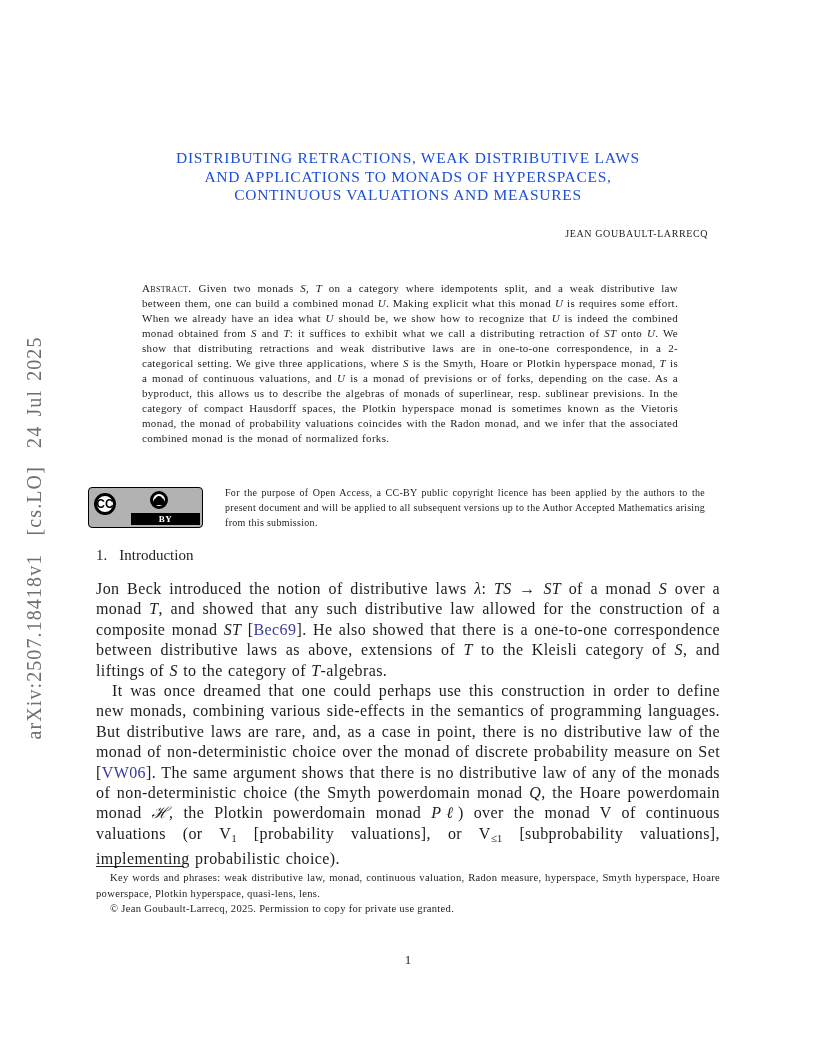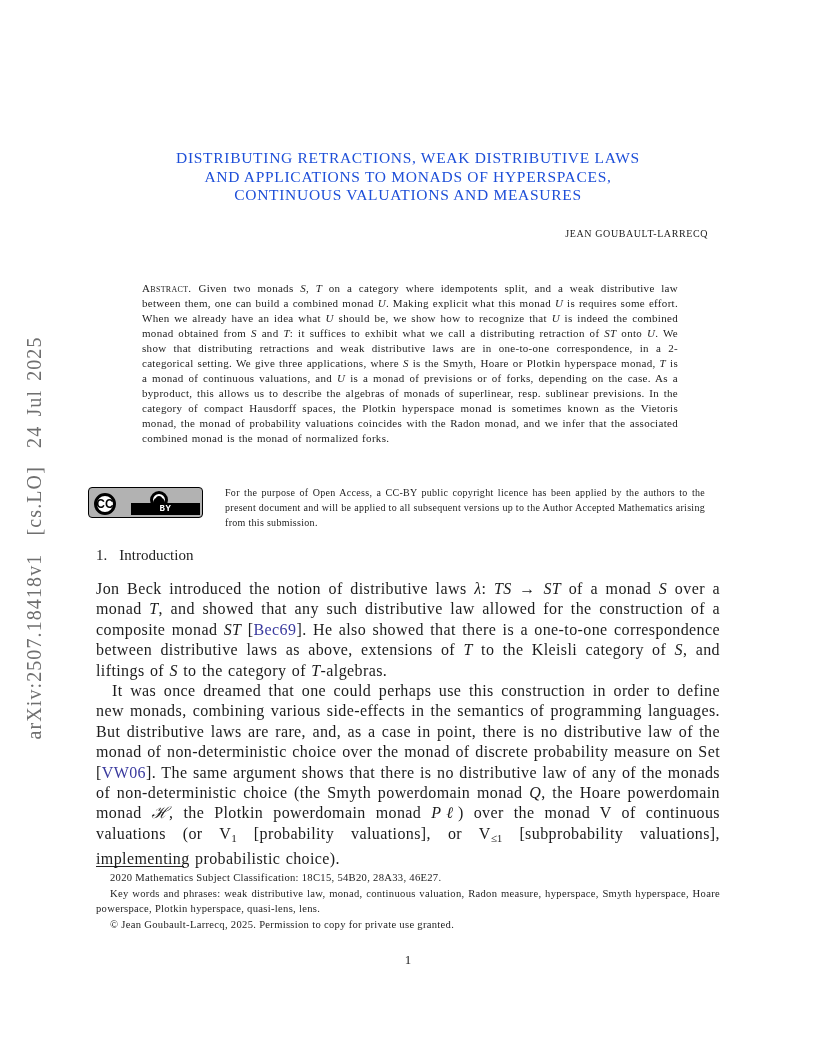--- a/index.html
+++ b/index.html
@@ -65,21 +65,21 @@
     font-variant: small-caps;
     margin-right: 7px;
   }
 
   
   .cc-badge {
     position: absolute;
     left: 88px;
     top: 487px;
     width: 115px;
-    height: 31px;
+    height: 41px;
     background: #b2b2b2;
     border: 1.5px solid #000;
     border-radius: 4px;
   }
   .cc-circle {
     position: absolute;
     left: 5px;
     top: 5px;
     width: 22px;
     height: 22px;
@@ -125,21 +125,21 @@
     border-radius: 6px 6px 0 0;
   }
   .by-bar {
     position: absolute;
     left: 42px;
     right: 2px;
     bottom: 2px;
     height: 12px;
     background: #000;
     color: #fff;
-    font-family: Liberation Mono, monospace;
+    font-family: Liberation Serif, serif;
     font-weight: bold;
     font-size: 9px;
     letter-spacing: 0.5px;
     display: flex;
     align-items: center;
     justify-content: center;
   }
 
   
   .license-note {
@@ -248,20 +248,19 @@
   <div class="license-note">For the purpose of Open Access, a CC-BY public copyright licence has been applied by the authors to the present document and will be applied to all subsequent versions up to the Author Accepted Mathematics arising from this submission.</div>
 
   <div class="section-heading"><span>1.</span><span class="section-title">Introduction</span></div>
 
   <div class="para para1"><span class="sg-r">Jon Beck introduced the notion of distributive laws </span><span class="sg-i">λ</span><span class="sg-r">: </span><span class="sg-i">TS</span><span class="sg-r"> → </span><span class="sg-i">ST</span><span class="sg-r"> of a monad </span><span class="sg-i">S</span><span class="sg-r"> over a monad </span><span class="sg-i">T</span><span class="sg-r">, and showed that any such distributive law allowed for the construction of a composite monad </span><span class="sg-i">ST</span><span class="sg-r"> [</span><span class="sg-link">Bec69</span><span class="sg-r">]. He also showed that there is a one-to-one correspondence between distributive laws as above, extensions of </span><span class="sg-i">T</span><span class="sg-r"> to the Kleisli category of </span><span class="sg-i">S</span><span class="sg-r">, and liftings of </span><span class="sg-i">S</span><span class="sg-r"> to the category of </span><span class="sg-i">T</span><span class="sg-r">-algebras.</span></div>
   <div class="para para2"><span class="sg-r">It was once dreamed that one could perhaps use this construction in order to define new monads, combining various side-effects in the semantics of programming languages. But distributive laws are rare, and, as a case in point, there is no distributive law of the monad of non-deterministic choice over the monad of discrete probability measure on </span><span class="sg-b">Set</span><span class="sg-r"> [</span><span class="sg-link">VW06</span><span class="sg-r">]. The same argument shows that there is no distributive law of any of the monads of non-deterministic choice (the Smyth powerdomain monad </span><span class="sg-cal">Q</span><span class="sg-r">, the Hoare powerdomain monad </span><span class="sg-cal">ℋ</span><span class="sg-r">, the Plotkin powerdomain monad </span><span class="sg-cal">P</span><span class="sg-i">ℓ</span><span class="sg-r">) over the monad </span><span class="sg-b">V</span><span class="sg-r"> of continuous valuations (or </span><span class="sg-b">V</span><span class="sg-sub">1</span><span class="sg-r"> [probability valuations], or </span><span class="sg-b">V</span><span class="sg-sub">≤1</span><span class="sg-r"> [subprobability valuations], implementing probabilistic choice).</span></div>
 
   <div class="fn-rule"></div>
 
   <div class="footnotes">
-    <p>2020 Mathematics Subject Classification: 18C15, 54B20, 28A33, 46E27.</p>
     <p>Key words and phrases: weak distributive law, monad, continuous valuation, Radon measure, hyper­space, Smyth hyperspace, Hoare powerspace, Plotkin hyperspace, quasi-lens, lens.</p>
     <p>© Jean Goubault-Larrecq, 2025. Permission to copy for private use granted.</p>
   </div>
 
   <div class="pagenum">1</div>
 
 </div>
 
 </body></html>

